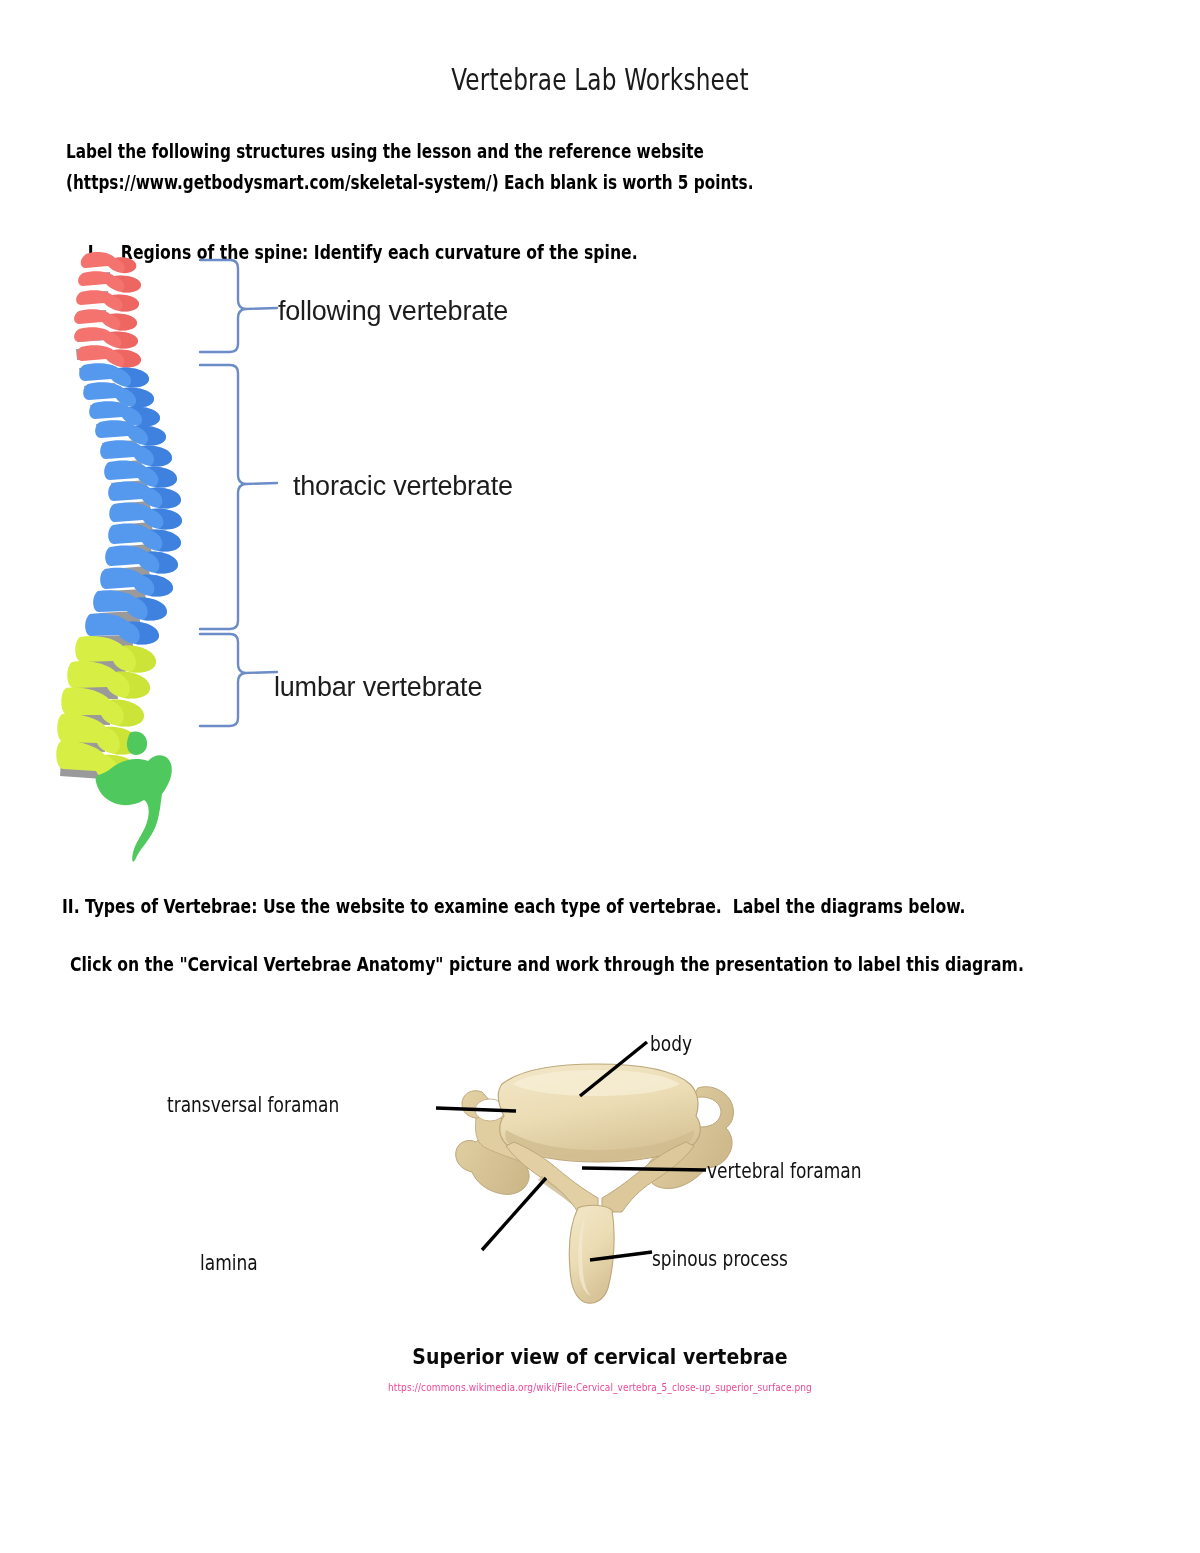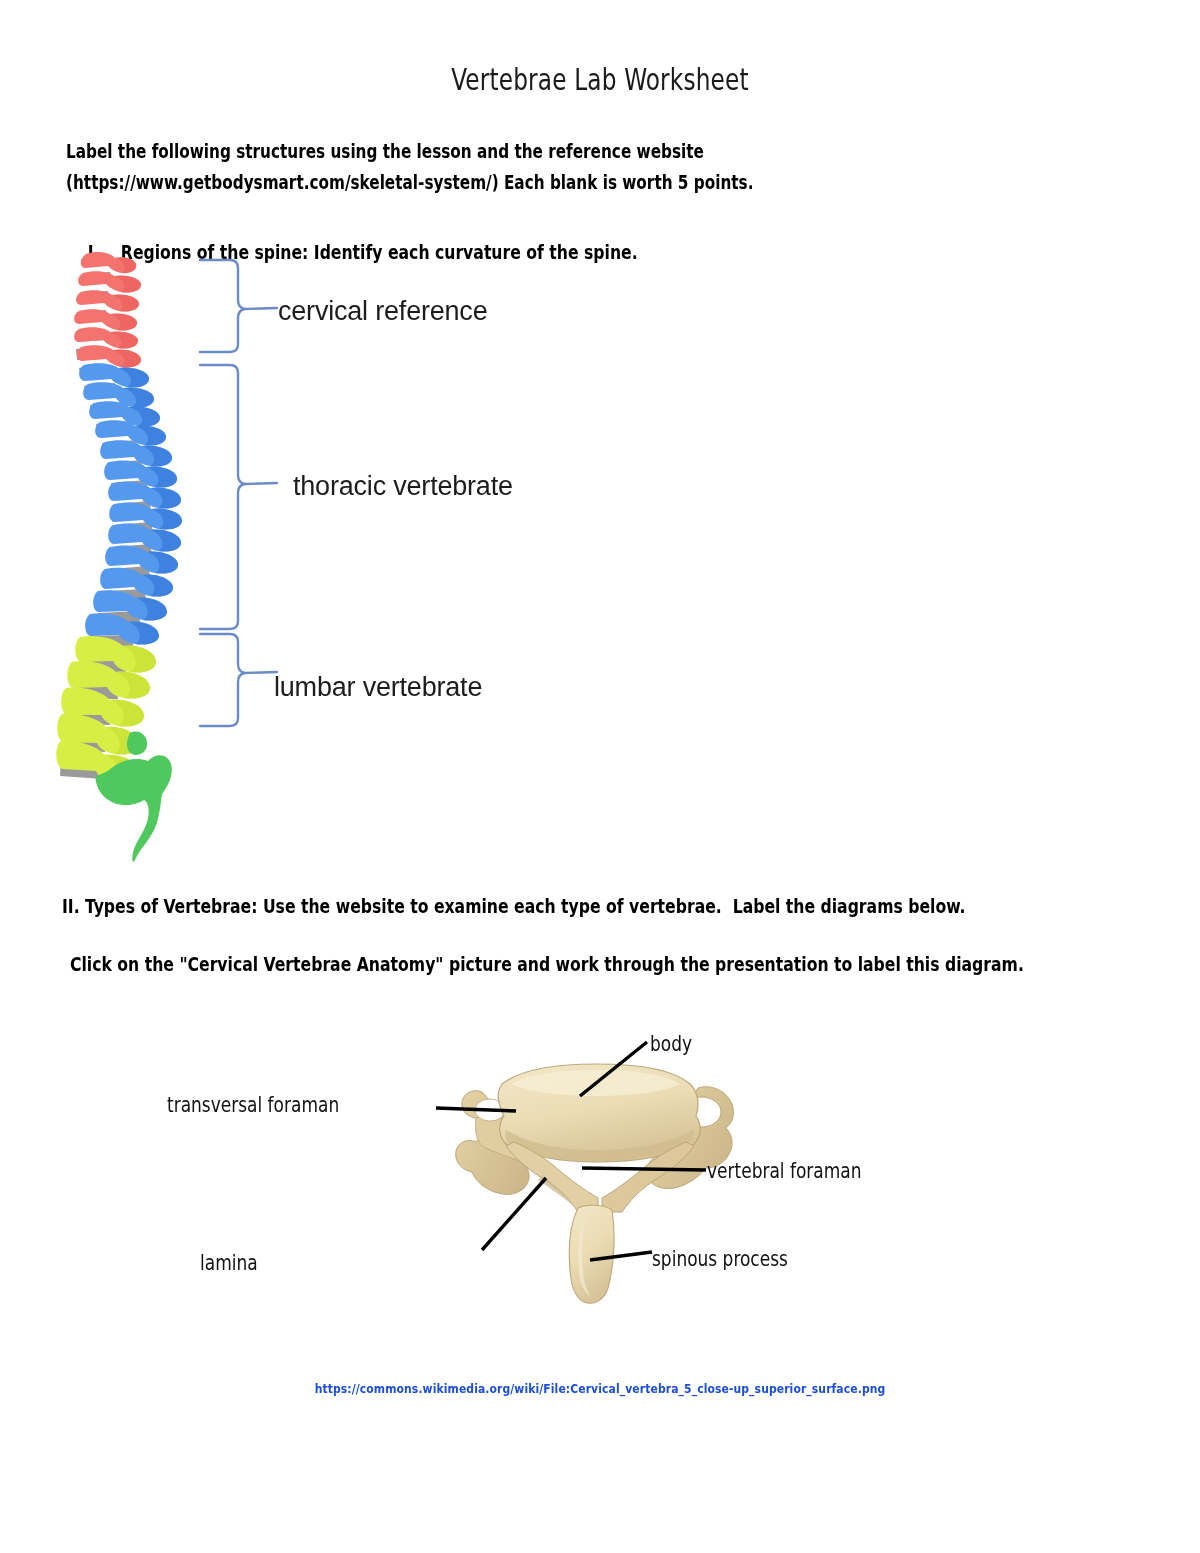--- a/index.html
+++ b/index.html
@@ -153,23 +153,23 @@
     font-weight: 700;
     color: #0a0a0a;
   }
   .fig-source {
     position: absolute;
     left: 0;
     top: 1382px;
     width: 1200px;
     text-align: center;
     font-family: "DejaVu Sans Condensed", "Liberation Sans Narrow", "Liberation Sans", sans-serif;
-    font-size: 12px;
-    font-weight: 700;
-    color: #1d4ed8;
+    font-size: 10px;
+    font-weight: 400;
+    color: #ec4899;
     letter-spacing: 0.1px;
   }
 </style>
 </head>
 <body>
 
 <div class="page">
 
   <div class="doc-title">Vertebrae Lab Worksheet</div>
 
@@ -290,21 +290,21 @@
 
         <path d="M148 113 L178 113 Q186 113 186 121 L186 223 Q186 231 193 232 Q186 233 186 241 L186 369 Q186 377 178 377 L148 377"></path>
         <path d="M193 232 L225 231"></path>
 
         <path d="M148 382 L178 382 Q186 382 186 390 L186 412 Q186 420 193 421 Q186 422 186 430 L186 466 Q186 474 178 474 L148 474"></path>
         <path d="M193 421 L225 420"></path>
       </g>
     </svg>
   </div>
 
-  <div class="region-label" id="lbl-cervical">cervical reference</div>
+  <div class="region-label" id="lbl-cervical">following vertebrate</div>
   <div class="region-label" id="lbl-thoracic">thoracic vertebrate</div>
   <div class="region-label" id="lbl-lumbar">lumbar vertebrate</div>
 
   <div class="section-ii">II. Types of Vertebrae: Use the website to examine each type of vertebrae.  Label the diagrams below.</div>
   <div class="section-ii-sub">Click on the "Cervical Vertebrae Anatomy" picture and work through the presentation to label this diagram.</div>
 
   <div class="vert-figure">
     <svg class="vert-svg" width="900" height="300" viewBox="0 0 900 300">
       <defs>
         <linearGradient id="boneGrad" x1="0" y1="0" x2="0.4" y2="1">
@@ -371,15 +371,16 @@
       </g>
     </svg>
   </div>
 
   <div class="vert-label" id="lbl-body">body</div>
   <div class="vert-label" id="lbl-transversal">transversal foraman</div>
   <div class="vert-label" id="lbl-vertebral">vertebral foraman</div>
   <div class="vert-label" id="lbl-lamina">lamina</div>
   <div class="vert-label" id="lbl-spinous">spinous process</div>
 
+  <div class="fig-caption">Superior view of cervical vertebrae</div>
   <div class="fig-source">https://commons.wikimedia.org/wiki/File:Cervical_vertebra_5_close-up_superior_surface.png</div>
 
 </div>
 
 </body></html>

